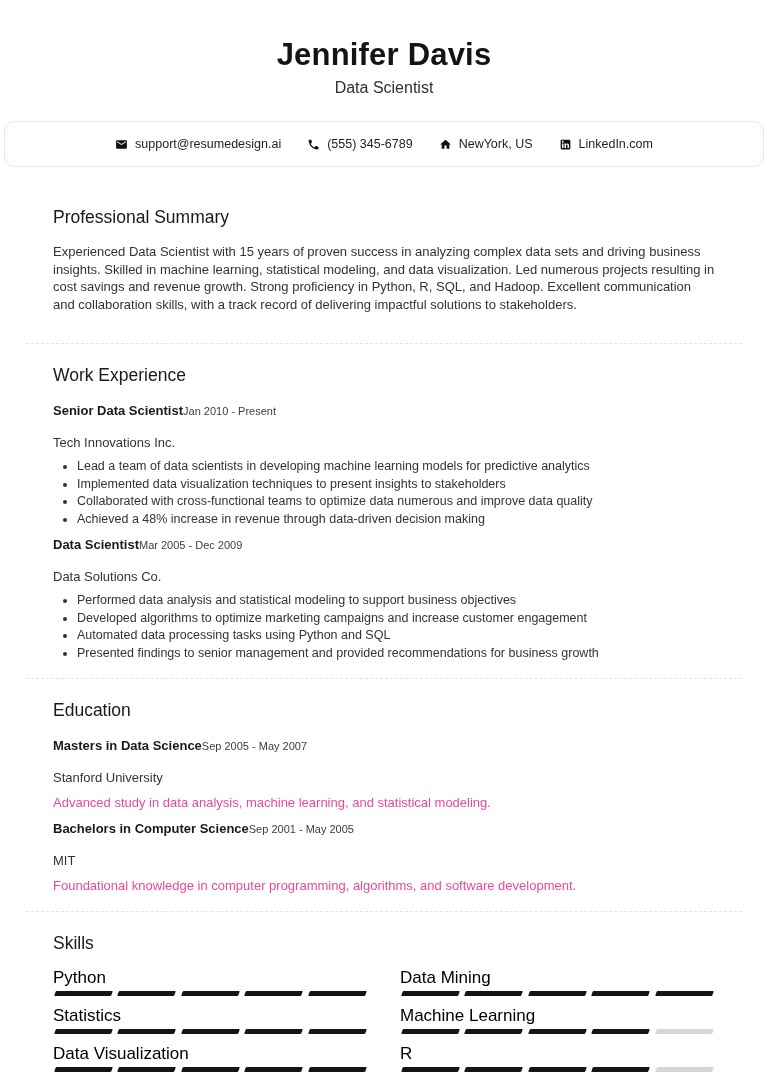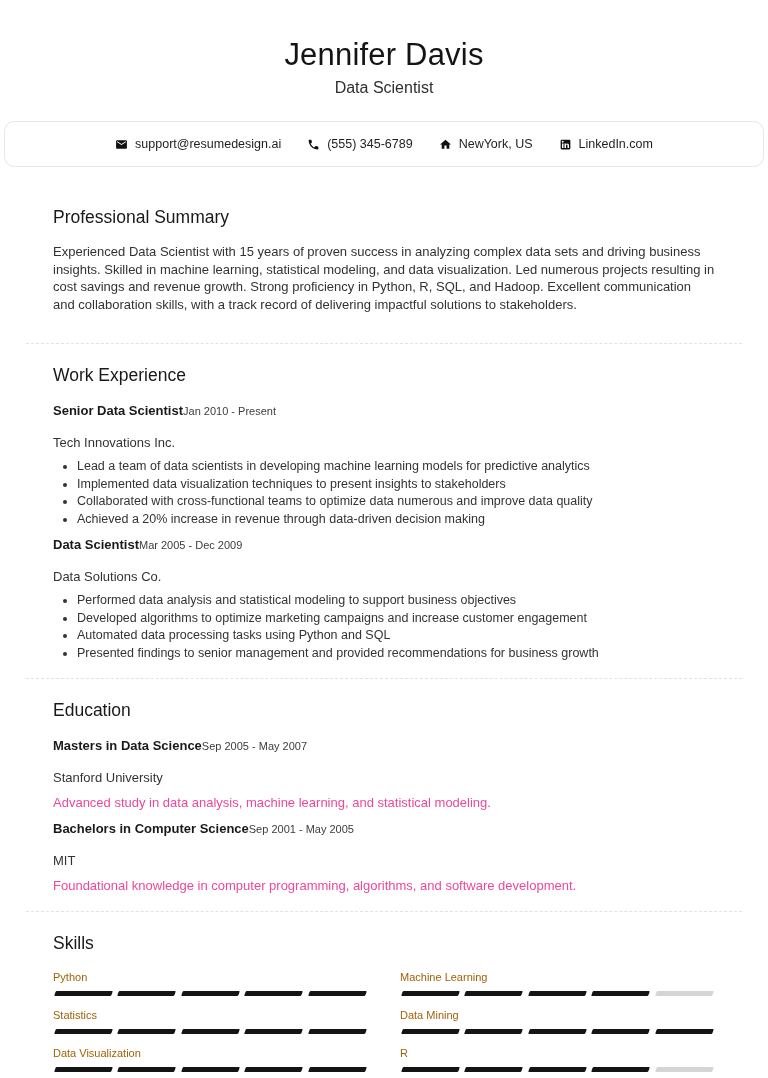--- a/index.html
+++ b/index.html
@@ -8,21 +8,21 @@
     width: 768px; height: 1078px;
     background: #ffffff;
     font-family: "Liberation Sans", "DejaVu Sans", sans-serif;
     color: #333333;
     overflow: hidden;
     position: relative;
   }
   
   .resume-header { padding-top: 37px; text-align: center; }
   .candidate-name {
-    font-size: 31px; font-weight: 400; color: #141414;
+    font-size: 31px; font-weight: 700; color: #141414;
     line-height: 35px; letter-spacing: .2px;
   }
   .candidate-title {
     font-size: 16px; color: #2f2f2f; margin-top: 6px; line-height: 19px;
   }
   
   .contact-card {
     margin: 24px 4px 0 4px;
     height: 46px;
     border: 1px solid #e7e7e7;
@@ -70,21 +70,21 @@
   .skills-grid {
     margin-top: 15px;
     display: grid;
     grid-template-columns: 1fr 1fr;
     grid-template-rows: repeat(5, auto);
     grid-auto-flow: column;
     column-gap: 32px;
     row-gap: 11px;
   }
   .skill-row { }
-  .skill-label { font-size: 11px; color: #a16207; line-height: 17px; margin-bottom: 5px; }
+  .skill-label { font-size: 17px; color: #000000; line-height: 17px; margin-bottom: 5px; }
   .skill-bar { display: flex; gap: 6px; height: 5px; padding: 0 2px; }
   .skill-bar .seg {
     flex: 1; height: 5px;
     transform: skewX(-20deg);
     border-radius: 1px;
   }
 </style>
 </head>
 <body>
 
@@ -143,21 +143,21 @@
     <div class="entry">
       <div class="entry-head">
         <div class="entry-title">Senior Data Scientist</div>
         <div class="entry-date">Jan 2010 - Present</div>
       </div>
       <div class="entry-sub">Tech Innovations Inc.</div>
       <ul class="bullets">
         <li>Lead a team of data scientists in developing machine learning models for predictive analytics</li>
         <li>Implemented data visualization techniques to present insights to stakeholders</li>
         <li>Collaborated with cross-functional teams to optimize data numerous and improve data quality</li>
-        <li>Achieved a 20% increase in revenue through data-driven decision making</li>
+        <li>Achieved a 48% increase in revenue through data-driven decision making</li>
       </ul>
     </div>
 
     <div class="entry">
       <div class="entry-head">
         <div class="entry-title">Data Scientist</div>
         <div class="entry-date">Mar 2005 - Dec 2009</div>
       </div>
       <div class="entry-sub">Data Solutions Co.</div>
       <ul class="bullets">
@@ -236,40 +236,40 @@
             <span class="seg" style="background: rgb(20, 20, 20);"></span>
             <span class="seg" style="background: rgb(20, 20, 20);"></span>
             <span class="seg" style="background: rgb(20, 20, 20);"></span>
           </div>
       </div>
       <div class="skill-row">
         <div class="skill-label">Deep Learning</div>
 
       </div>
       <div class="skill-row">
+        <div class="skill-label">Data Mining</div>
+        <div class="skill-bar">
+            <span class="seg" style="background: rgb(20, 20, 20);"></span>
+            <span class="seg" style="background: rgb(20, 20, 20);"></span>
+            <span class="seg" style="background: rgb(20, 20, 20);"></span>
+            <span class="seg" style="background: rgb(20, 20, 20);"></span>
+            <span class="seg" style="background: rgb(20, 20, 20);"></span>
+          </div>
+      </div>
+      <div class="skill-row">
         <div class="skill-label">Machine Learning</div>
         <div class="skill-bar">
             <span class="seg" style="background: rgb(20, 20, 20);"></span>
             <span class="seg" style="background: rgb(20, 20, 20);"></span>
             <span class="seg" style="background: rgb(20, 20, 20);"></span>
             <span class="seg" style="background: rgb(20, 20, 20);"></span>
             <span class="seg" style="background: rgb(213, 213, 213);"></span>
           </div>
       </div>
       <div class="skill-row">
-        <div class="skill-label">Data Mining</div>
-        <div class="skill-bar">
-            <span class="seg" style="background: rgb(20, 20, 20);"></span>
-            <span class="seg" style="background: rgb(20, 20, 20);"></span>
-            <span class="seg" style="background: rgb(20, 20, 20);"></span>
-            <span class="seg" style="background: rgb(20, 20, 20);"></span>
-            <span class="seg" style="background: rgb(20, 20, 20);"></span>
-          </div>
-      </div>
-      <div class="skill-row">
         <div class="skill-label">R</div>
         <div class="skill-bar">
             <span class="seg" style="background: rgb(20, 20, 20);"></span>
             <span class="seg" style="background: rgb(20, 20, 20);"></span>
             <span class="seg" style="background: rgb(20, 20, 20);"></span>
             <span class="seg" style="background: rgb(20, 20, 20);"></span>
             <span class="seg" style="background: rgb(213, 213, 213);"></span>
           </div>
       </div>
       <div class="skill-row">

